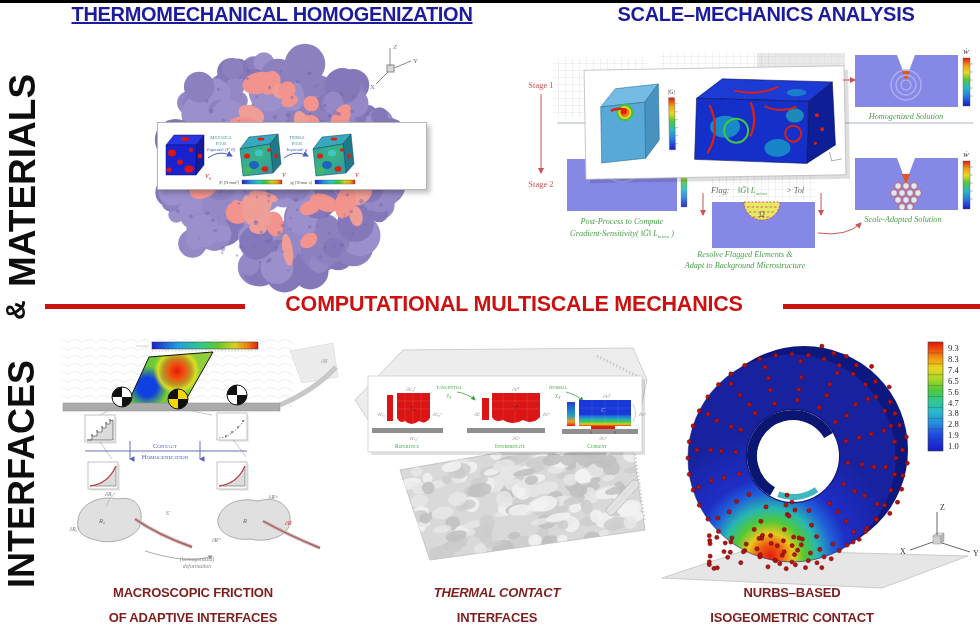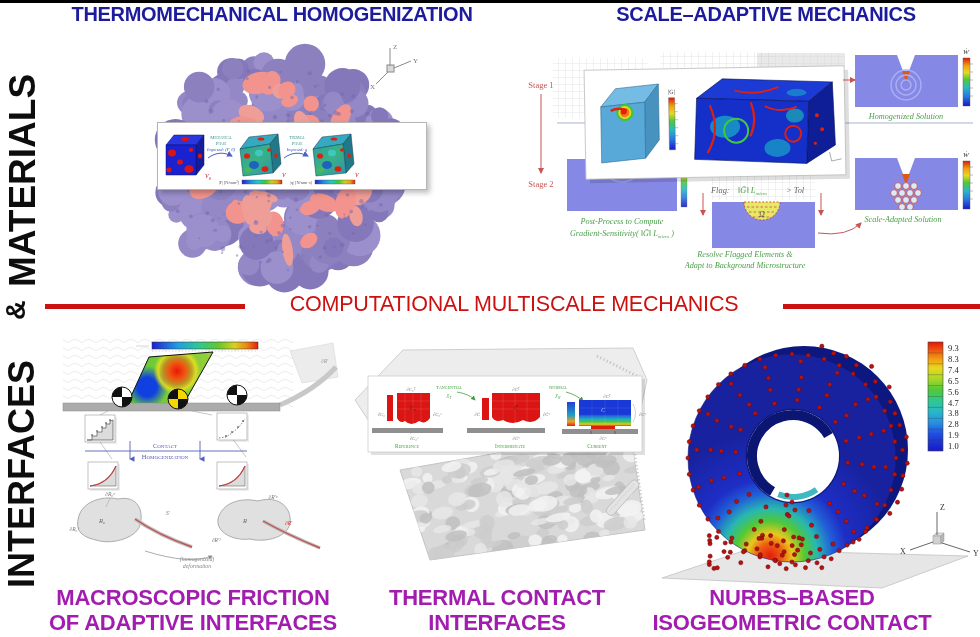--- a/index.html
+++ b/index.html
@@ -3,43 +3,43 @@
 <meta charset="utf-8">
 <style>
   html,body{margin:0;padding:0;background:#fff;}
   .stage{position:relative;width:980px;height:637px;background:#fff;overflow:hidden;
          font-family:"Liberation Sans",sans-serif;}
   .topbar{position:absolute;left:0;top:0;width:980px;height:3px;background:#000;}
   .vlabel{position:absolute;transform-origin:0 0;transform:rotate(-90deg);
           font-weight:bold;color:#0d0d0d;white-space:nowrap;line-height:1;}
   .ptitle{position:absolute;text-align:center;font-weight:bold;color:#1b1b9b;
           font-size:20px;letter-spacing:-0.3px;white-space:nowrap;}
-  .caption{position:absolute;text-align:center;font-weight:bold;color:#a21caf;
-           font-size:22px;letter-spacing:-0.2px;white-space:nowrap;}
+  .caption{position:absolute;text-align:center;font-weight:bold;color:#7f1d1d;
+           font-size:13px;letter-spacing:-0.2px;white-space:nowrap;}
   .banner-title{position:absolute;left:248px;top:292px;width:532px;text-align:center;
-           font-weight:normal;color:#cc1111;font-size:21.5px;letter-spacing:-0.2px;white-space:nowrap;}
+           font-weight:bold;color:#cc1111;font-size:21.5px;letter-spacing:-0.2px;white-space:nowrap;}
   .redline{position:absolute;top:304px;height:5px;background:#cc1111;}
   .inset-box{position:absolute;background:#fff;border:1px solid #b5b5b5;
              box-shadow:3px 3px 5px rgba(0,0,0,0.25);}
   svg{position:absolute;overflow:visible;}
   svg text{font-family:"Liberation Serif",serif;}
   .sc{font-variant:small-caps;}
 </style>
 </head>
 <body>
 
 <div class="stage">
   <div class="topbar"></div>
 
   <div class="vlabel" style="left:4px;top:287px;font-size:37px;">MATERIALS</div>
   <div class="vlabel" style="left:3px;top:320px;font-size:27px;">&amp;</div>
   <div class="vlabel" style="left:4px;top:588px;font-size:36px;">INTERFACES</div>
 
-  <div class="ptitle" style="left:62px;top:3px;width:420px;">THERMOMECHANICAL HOMOGENIZATION</div>
-  <div class="ptitle" style="left:606px;top:3px;width:320px;">SCALE–ADAPTIVE MECHANICS</div>
+  <div class="ptitle" style="left:62px;top:3px;width:420px;text-decoration:underline;">THERMOMECHANICAL HOMOGENIZATION</div>
+  <div class="ptitle" style="left:606px;top:3px;width:320px;">SCALE–MECHANICS ANALYSIS</div>
 
   <svg style="left:145px;top:40px;" width="270" height="250" viewBox="0 0 270 250">
     <g id="micro-g">
         <circle cx="140.943164959958" cy="232.87344626176287" r="15.962391662411392" fill="#9488c6"></circle>
         <circle cx="156.50083528988802" cy="117.1793203167851" r="19.12518623867072" fill="#8d80bf"></circle>
         <circle cx="115.53713447735478" cy="147.4314889449966" r="8.894192470703274" fill="#9b8fcc"></circle>
         <circle cx="248.79235120097312" cy="117.0701920166259" r="14.906260227551684" fill="#8578ba"></circle>
         <circle cx="49.62607341490157" cy="152.25349054254895" r="15.865467948839068" fill="#9488c6"></circle>
         <circle cx="150.86323365226008" cy="32.300287412147114" r="13.435005839215592" fill="#8d80bf"></circle>
         <circle cx="25.510440894962542" cy="144.4459411292164" r="12.712030874099582" fill="#9b8fcc"></circle>
@@ -1440,17 +1440,17 @@
       <line x1="283" y1="212" x2="260" y2="220"></line>
       <line x1="292" y1="213" x2="320" y2="222"></line>
       <text x="290" y="180" font-size="8" fill="#333" stroke="none" font-family="Liberation Sans,sans-serif">Z</text>
       <text x="250" y="224" font-size="8" fill="#333" stroke="none" font-family="Liberation Sans,sans-serif">X</text>
       <text x="323" y="226" font-size="8" fill="#333" stroke="none" font-family="Liberation Sans,sans-serif">Y</text>
     </g>
   </svg>
 
   <div class="caption" style="left:38px;top:585px;width:310px;">MACROSCOPIC FRICTION</div>
   <div class="caption" style="left:38px;top:610px;width:310px;">OF ADAPTIVE INTERFACES</div>
-  <div class="caption" style="left:342px;top:585px;width:310px;">THERMAL CONTACT</div>
+  <div class="caption" style="left:342px;top:585px;width:310px;font-style:italic;">THERMAL CONTACT</div>
   <div class="caption" style="left:342px;top:610px;width:310px;">INTERFACES</div>
   <div class="caption" style="left:637px;top:585px;width:310px;">NURBS–BASED</div>
   <div class="caption" style="left:637px;top:610px;width:310px;">ISOGEOMETRIC CONTACT</div>
 </div>
 
 </body></html>

